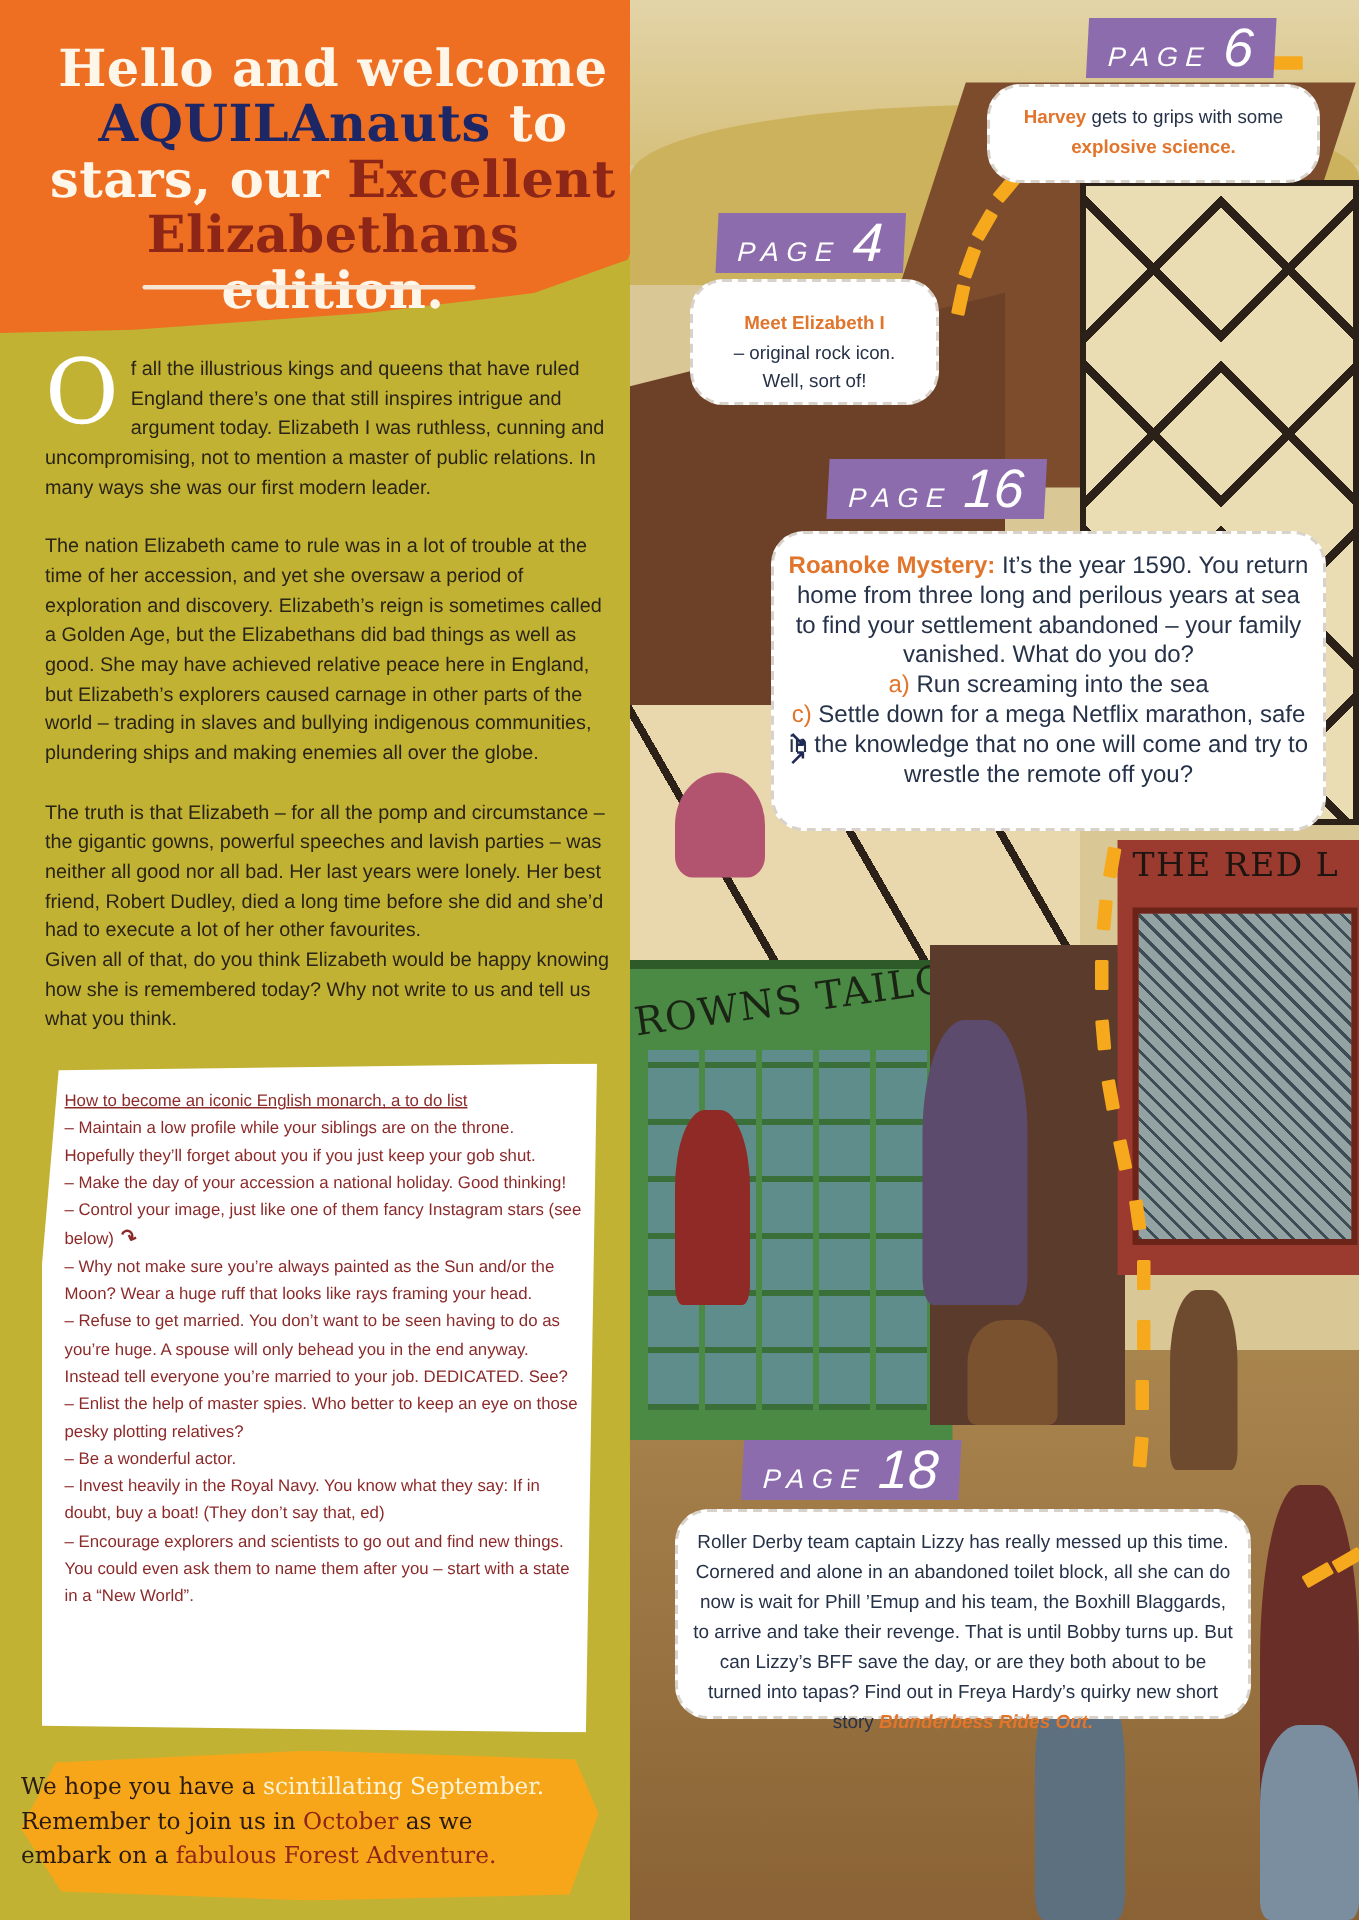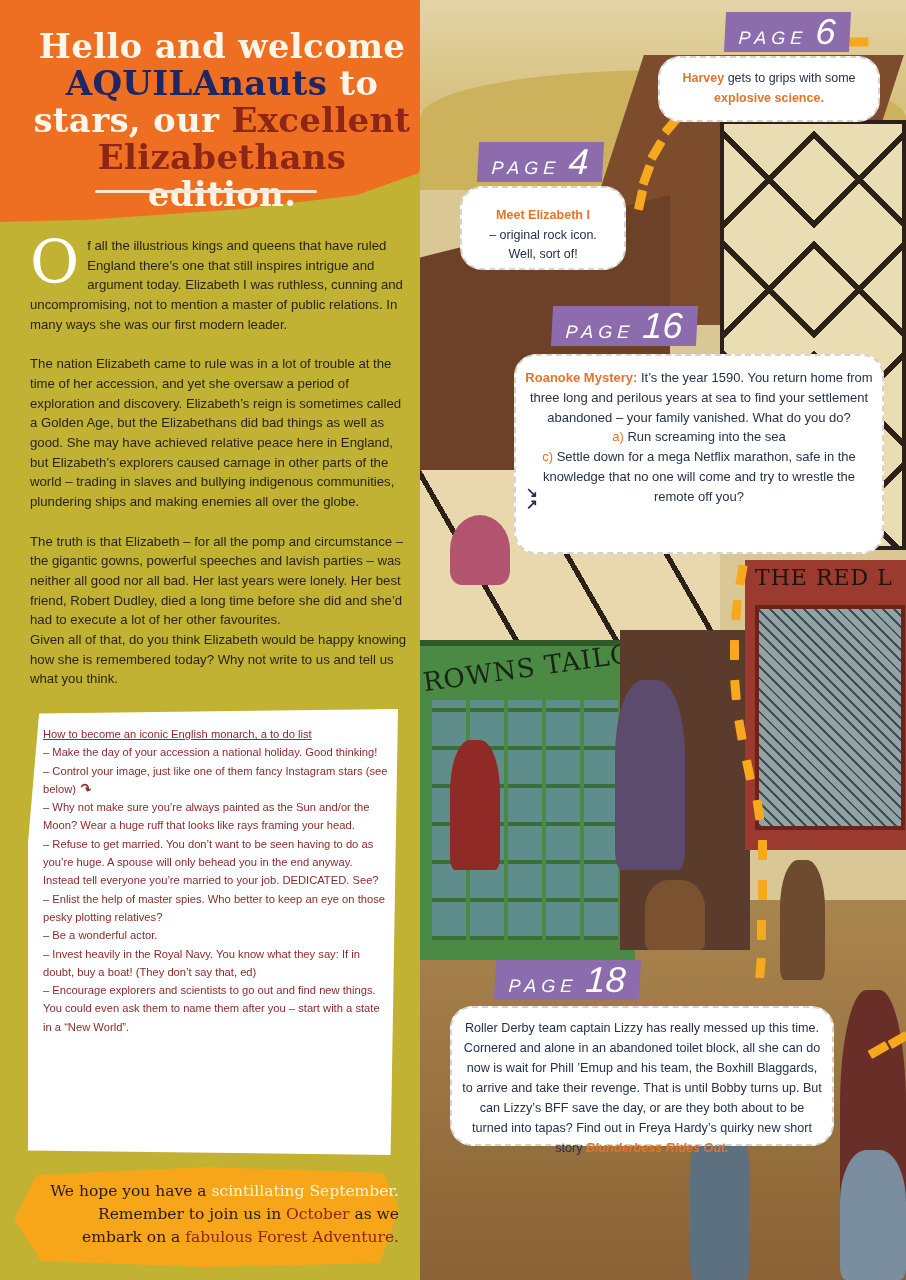--- a/index.html
+++ b/index.html
@@ -22,21 +22,21 @@
   .dropcap { float: left; font-family: "DejaVu Serif", serif; font-size: 60px; line-height: 48px; color: #ffffff; margin: 2px 8px 0 0; height: 48px; }
 
   .todo-card { position: absolute; left: 28px; top: 709px; width: 370px; height: 446px; background: #ffffff;
     clip-path: polygon(3% 1%, 100% 0, 98% 100%, 0 99%, 0 30%); }
   .todo { position: absolute; left: 43px; top: 725px; width: 345px; font-size: 11.2px; line-height: 18.3px; color: #8c2a2a; }
   .todo .title { text-decoration: underline; }
   .todo .arrow { display: inline-block; color: #8c2a2a; font-weight: bold; margin-left: 4px; font-size: 13px; transform: rotate(20deg); }
 
   .footer-blob { position: absolute; left: 14px; top: 1167px; width: 385px; height: 100px; background: #f8a619;
     clip-path: polygon(6% 8%, 50% 0, 96% 6%, 100% 42%, 95% 96%, 50% 100%, 7% 94%, 0 52%); }
-  .footer-text { position: absolute; left: 14px; top: 1180px; width: 385px; text-align: right;
+  .footer-text { position: absolute; left: 14px; top: 1180px; width: 385px; text-align: left;
     font-family: "DejaVu Serif", serif; font-size: 15.5px; line-height: 23px; color: #2a1a10; }
   .footer-text .cream { color: #fff4d6; }
   .footer-text .maroon { color: #8e2618; }
 
   
   .scene { position: absolute; left: 420px; top: 0; width: 486px; height: 1280px; overflow: hidden; background: #d9c896; }
   .sky { position: absolute; left: 0; top: 0; width: 486px; height: 110px; background: linear-gradient(#e3d4a8, #d6c07c); }
   .hill { position: absolute; left: 0; top: 70px; width: 486px; height: 120px; background: #cdb25e; border-radius: 50% 50% 0 0 / 40% 40% 0 0; }
   .roof { position: absolute; background: repeating-radial-gradient(circle at 50% 0, #7a4a2a 0 6px, #5e3520 6px 8px); }
   .roof1 { left: 180px; top: 55px; width: 260px; height: 270px; transform: skewX(-18deg); background: #7d4c2c; }
@@ -101,20 +101,21 @@
 <div class="intro">
   <p><span class="dropcap">O</span><span>f all the illustrious kings and queens that have ruled England there’s one that still inspires intrigue and argument today. Elizabeth I was ruthless, cunning and uncompromising, not to mention a master of public relations. In many ways she was our first modern leader.</span></p>
   <p>The nation Elizabeth came to rule was in a lot of trouble at the time of her accession, and yet she oversaw a period of exploration and discovery. Elizabeth’s reign is sometimes called a Golden Age, but the Elizabethans did bad things as well as good. She may have achieved relative peace here in England, but Elizabeth’s explorers caused carnage in other parts of the world – trading in slaves and bullying indigenous communities, plundering ships and making enemies all over the globe.</p>
   <p class="tight">The truth is that Elizabeth – for all the pomp and circumstance – the gigantic gowns, powerful speeches and lavish parties – was neither all good nor all bad. Her last years were lonely. Her best friend, Robert Dudley, died a long time before she did and she’d had to execute a lot of her other favourites.</p>
   <p>Given all of that, do you think Elizabeth would be happy knowing how she is remembered today? Why not write to us and tell us what you think.</p>
 </div>
 
 <div class="todo-card"></div>
 <div class="todo">
   <div class="title">How to become an iconic English monarch, a to do list</div>
+  <div>– Maintain a low profile while your siblings are on the throne. Hopefully they’ll forget about you if you just keep your gob shut.</div>
   <div>– Make the day of your accession a national holiday. Good thinking!</div>
   <div><span>– Control your image, just like one of them fancy Instagram stars (see below)</span><span class="arrow">↷</span></div>
   <div>– Why not make sure you’re always painted as the Sun and/or the Moon? Wear a huge ruff that looks like rays framing your head.</div>
   <div>– Refuse to get married. You don’t want to be seen having to do as you’re huge. A spouse will only behead you in the end anyway. Instead tell everyone you’re married to your job. DEDICATED. See?</div>
   <div>– Enlist the help of master spies. Who better to keep an eye on those pesky plotting relatives?</div>
   <div>– Be a wonderful actor.</div>
   <div>– Invest heavily in the Royal Navy. You know what they say: If in doubt, buy a boat! (They don’t say that, ed)</div>
   <div>– Encourage explorers and scientists to go out and find new things. You could even ask them to name them after you – start with a state in a “New World”.</div>
 </div>
 
@@ -185,21 +186,21 @@
 <div class="bubble" style="left:460px;top:186px;width:166px;height:84px;padding-top:18px;font-size:12.5px;line-height:19.5px;">
   <span class="hl">Meet Elizabeth I</span><br>
   <span>– original rock icon.</span><br>
   <span>Well, sort of!</span>
 </div>
 
 <div class="pagetag" style="left:552px;top:306px;">
   <span class="pg">PAGE</span>
     <span class="num">16</span>
 </div>
-<div class="bubble" style="left:514px;top:354px;width:370px;height:200px;padding:12px 8px 0 8px;font-size:13px;line-height:19.8px;">
+<div class="bubble" style="left:514px;top:354px;width:370px;height:200px;padding:12px 8px 0 8px;font-size:16px;line-height:19.8px;">
   <div><span class="hl">Roanoke Mystery:</span><span> It’s the year 1590. You return home from three long and perilous years at sea to find your settlement abandoned – your family vanished. What do you do?</span></div>
   <div><span class="opt">a)</span><span> Run screaming into the sea</span></div>
   <div><span class="opt">c)</span><span> Settle down for a mega Netflix marathon, safe in the knowledge that no one will come and try to wrestle the remote off you?</span></div>
 </div>
 <div class="choice-arrows">↘<br>↗</div>
 
 <div class="pagetag" style="left:495px;top:960px;">
   <span class="pg">PAGE</span>
     <span class="num">18</span>
 </div>

